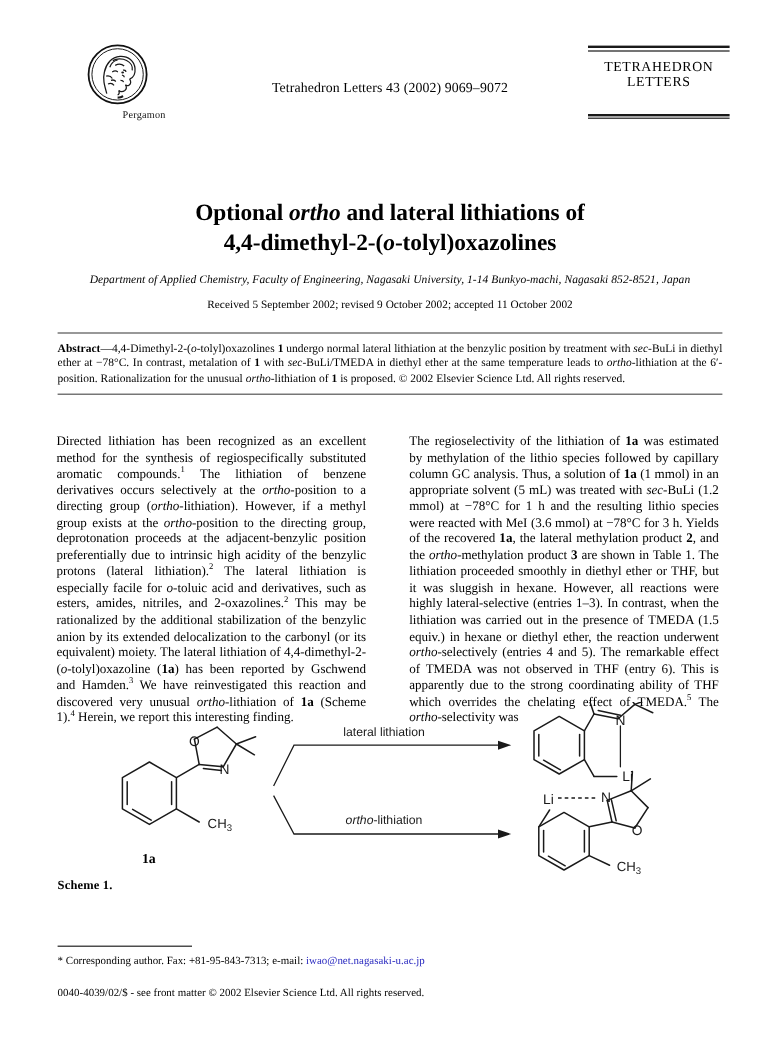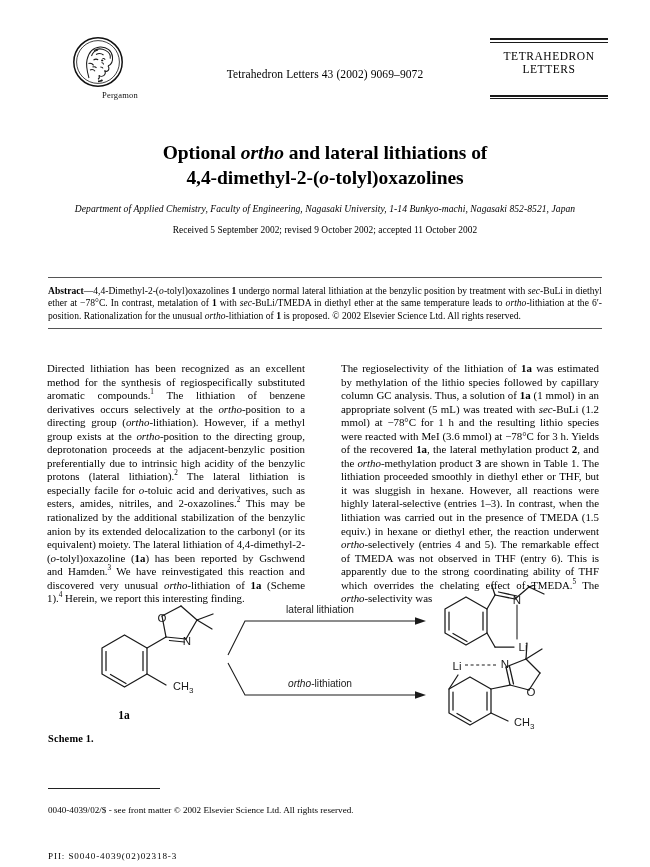--- a/index.html
+++ b/index.html
@@ -74,20 +74,21 @@
     position: absolute;
     left: 60px; top: 140px;
     width: 530px;
     text-align: center;
   }
   .paper-title {
     font-size: 19.5px;
     font-weight: bold;
     line-height: 25px;
     letter-spacing: -0.05px;
+    margin-top: 25px;
   }
   .paper-title .it { font-style: italic; }
   .authors {
     font-size: 12.6px;
     margin-top: 14px;
     letter-spacing: 0.05px;
   }
   .affiliation {
     font-size: 9.6px;
     font-style: italic;
@@ -365,17 +366,20 @@
       <text x="465" y="80" font-family="'Liberation Sans',sans-serif" font-size="11.5" fill="#1a1a1a" text-anchor="middle" dominant-baseline="middle">N</text>
       <text x="491" y="108" font-family="'Liberation Sans',sans-serif" font-size="11.5" fill="#1a1a1a" text-anchor="middle" dominant-baseline="middle">O</text>
       <text x="474" y="141" font-family="'Liberation Sans',sans-serif" font-size="11" fill="#1a1a1a">CH<tspan font-size="8" dy="2.5">3</tspan></text>
     </svg>
   </div>
 
   <div class="scheme-caption">Scheme 1.</div>
 
   <div class="footer">
     <div class="footnote-rule"></div>
+    <div class="corresponding">
+      <span>* Corresponding author. Fax: +81-95-843-7313; e-mail: </span><a class="email" href="#">iwao@net.nagasaki-u.ac.jp</a>
+    </div>
     <div class="copyright">0040-4039/02/$ - see front matter © 2002 Elsevier Science Ltd. All rights reserved.</div>
     <div class="pii">PII: S0040-4039(02)02318-3</div>
   </div>
 
 </div>
 
 </body></html>

